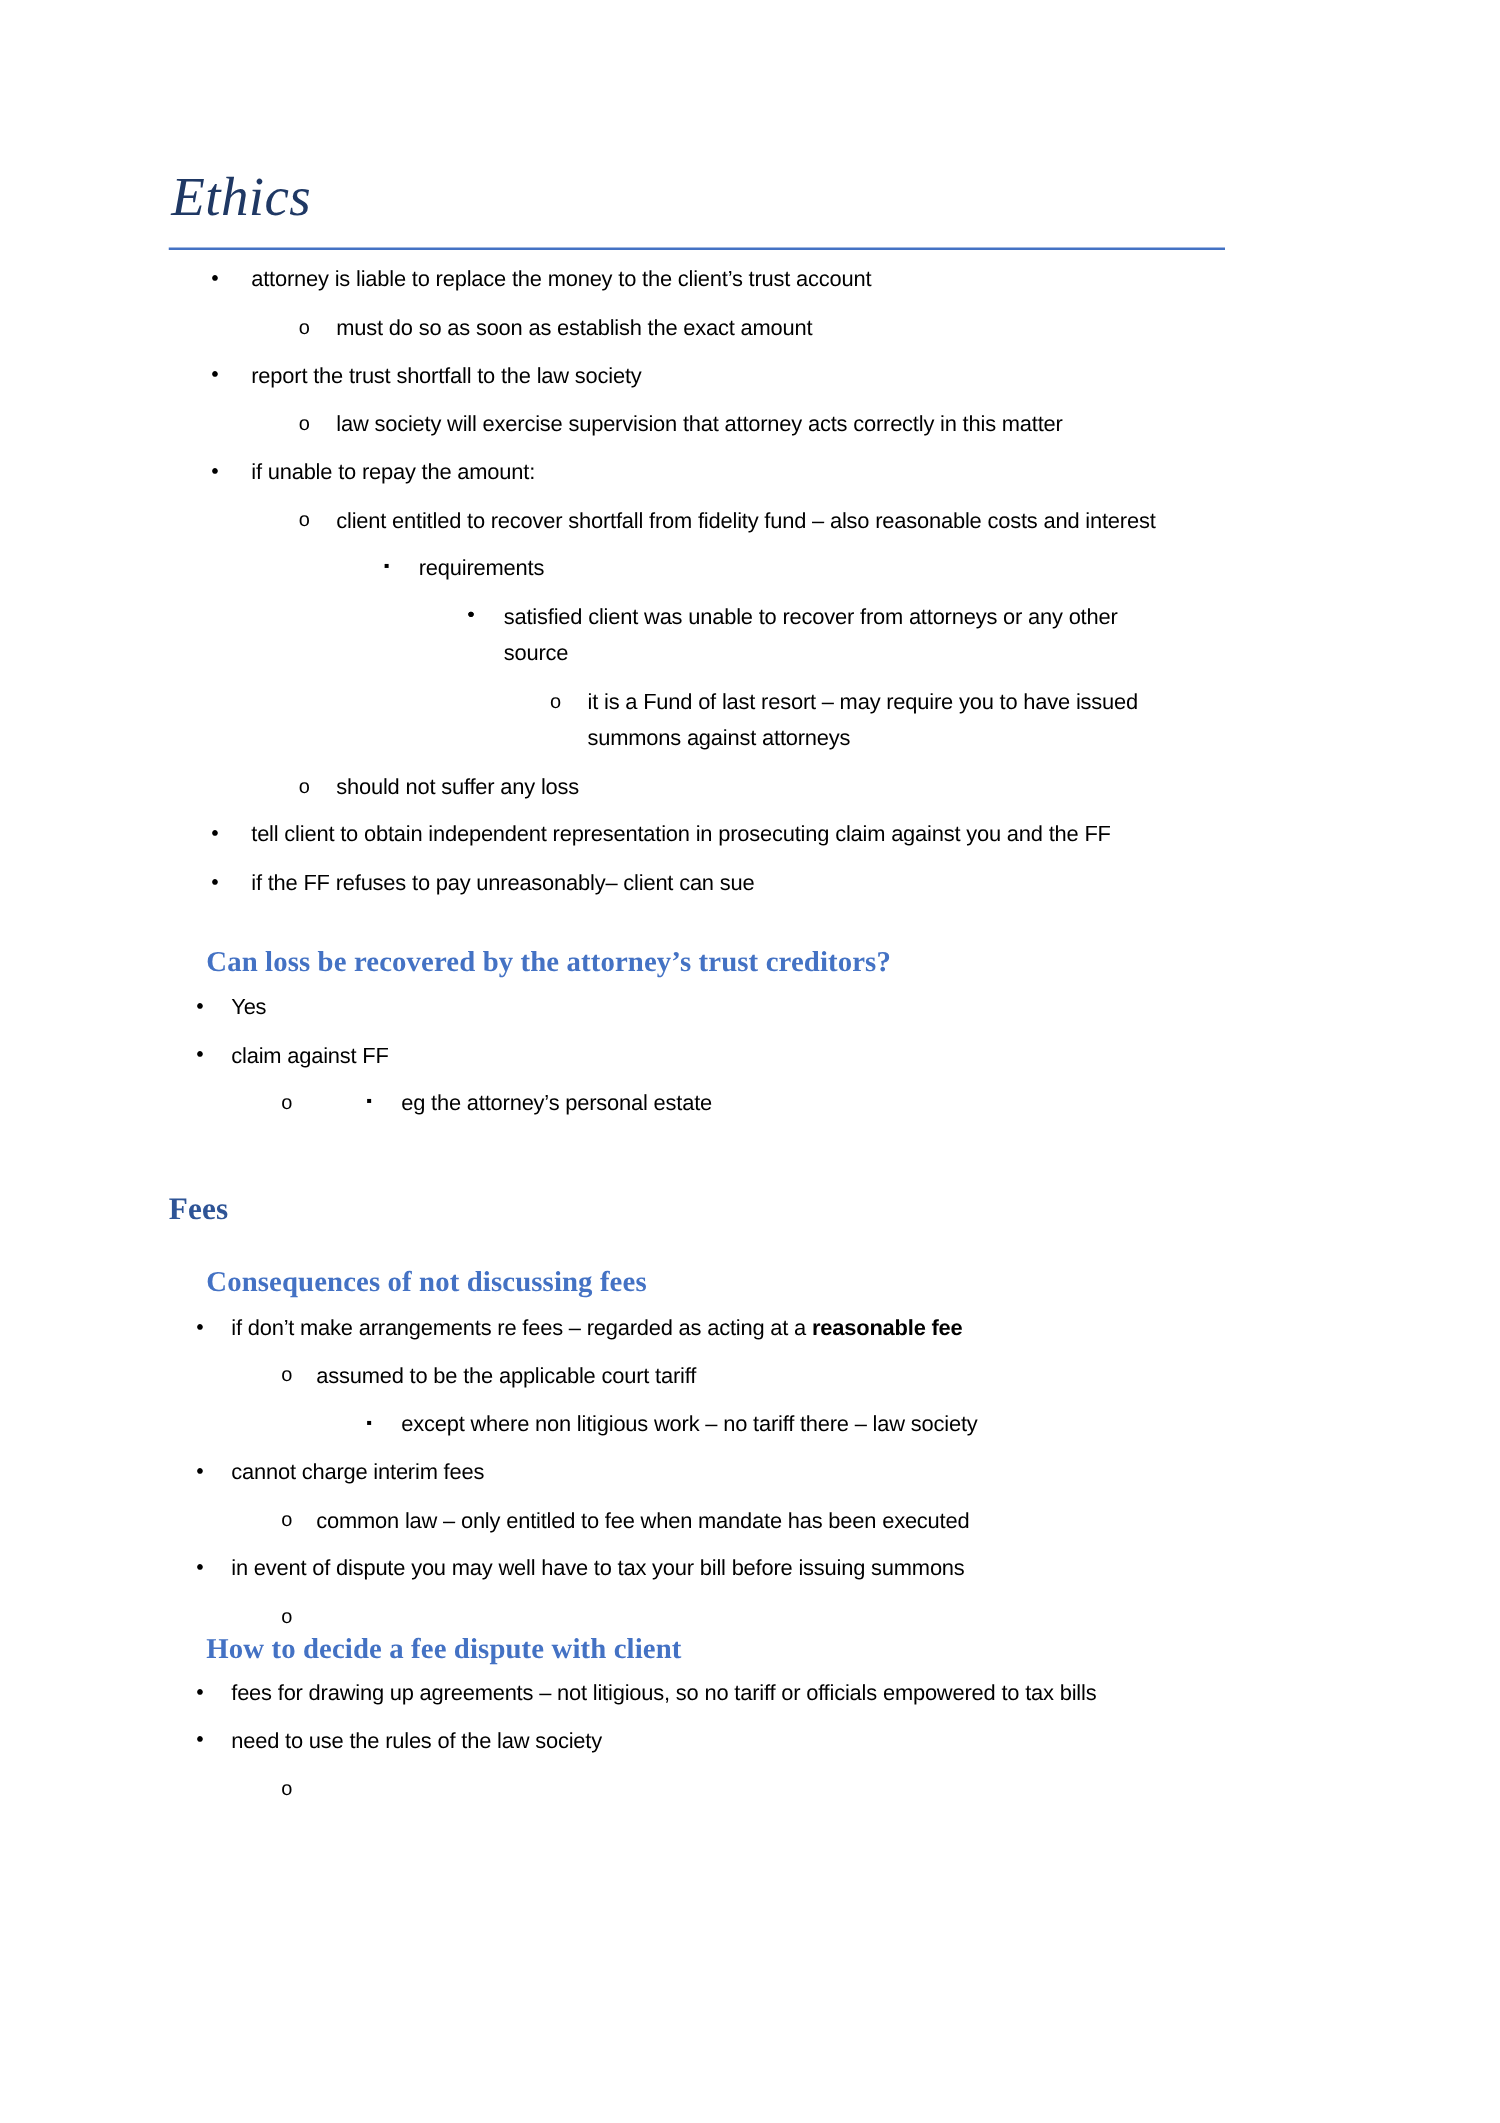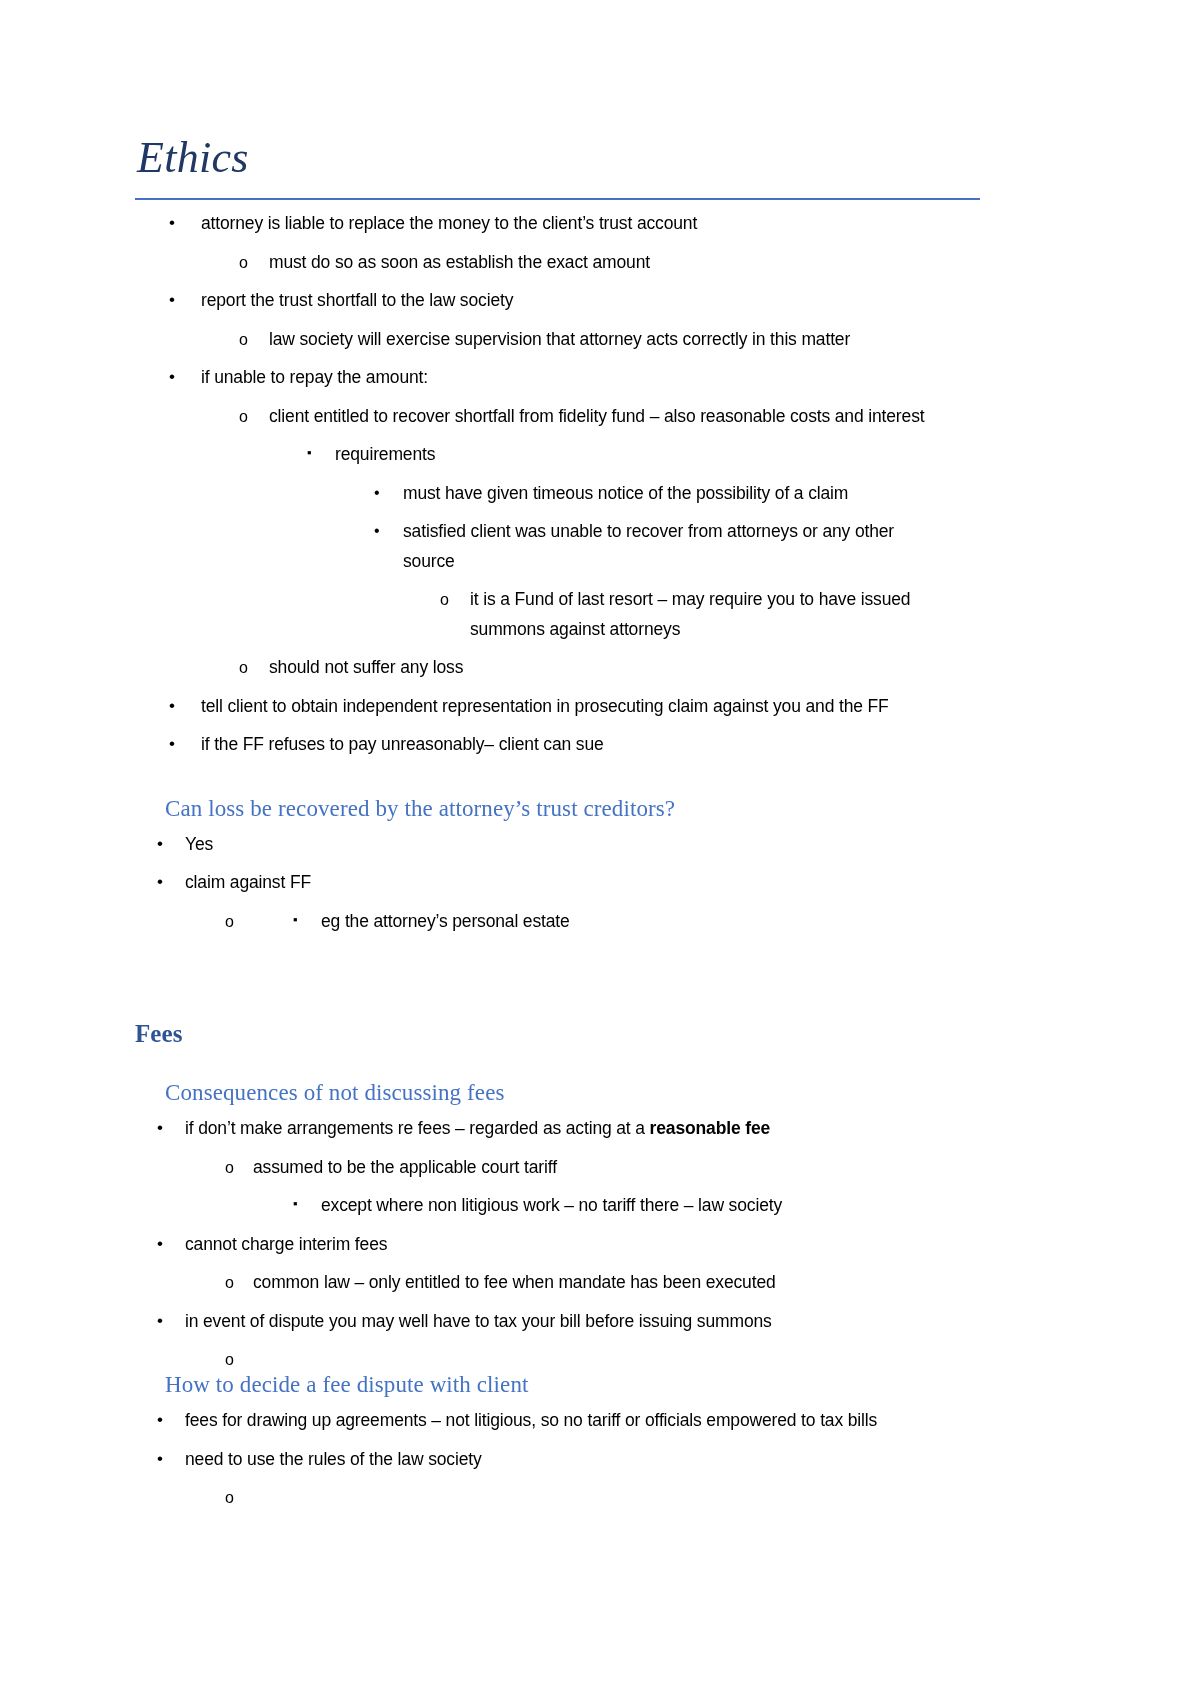--- a/index.html
+++ b/index.html
@@ -47,26 +47,26 @@
     font-family: "Liberation Serif", serif;
     font-weight: bold;
     font-size: 25px;
     line-height: 1.1;
     color: #2E5496;
     margin: 0;
     padding: 0;
     letter-spacing: 0.1px;
   }
   .h2.first { margin-top: 48px; }
-  .h2.fees  { margin-top: 84px; }
+  .h2.fees  { margin-top: 56px; }
 
   
   .h3 {
     font-family: "Liberation Serif", serif;
-    font-weight: normal;
+    font-weight: bold;
     font-size: 23px;
     line-height: 1.1;
     color: #4472C4;
     margin: 0 0 0 30px;
     padding: 0;
     letter-spacing: 0.1px;
   }
   .h3.loss  { margin-top: 36px; }
   .h3.cons  { margin-top: 32px; }
   .h3.decide{ margin-top: 36px; }
@@ -163,21 +163,20 @@
       <span class="txt">client entitled to recover shortfall from fidelity fund – also reasonable costs and interest</span>
     </div>
 
     <div class="item lvl3 sp-loose">
       <span class="bullet">▪</span>
       <span class="txt">requirements</span>
     </div>
 
     <div class="item lvl4 sp-loose">
       <span class="bullet">•</span>
-      <span class="txt">must have given timeous notice of the possibility of a claim</span>
     </div>
 
     <div class="item lvl4 sp-loose">
       <span class="bullet">•</span>
       <span class="txt">satisfied client was unable to recover from attorneys or any other source</span>
     </div>
 
     <div class="item lvl5 sp-loose">
       <span class="bullet">o</span>
       <span class="txt">it is a Fund of last resort – may require you to have issued summons against attorneys</span>

